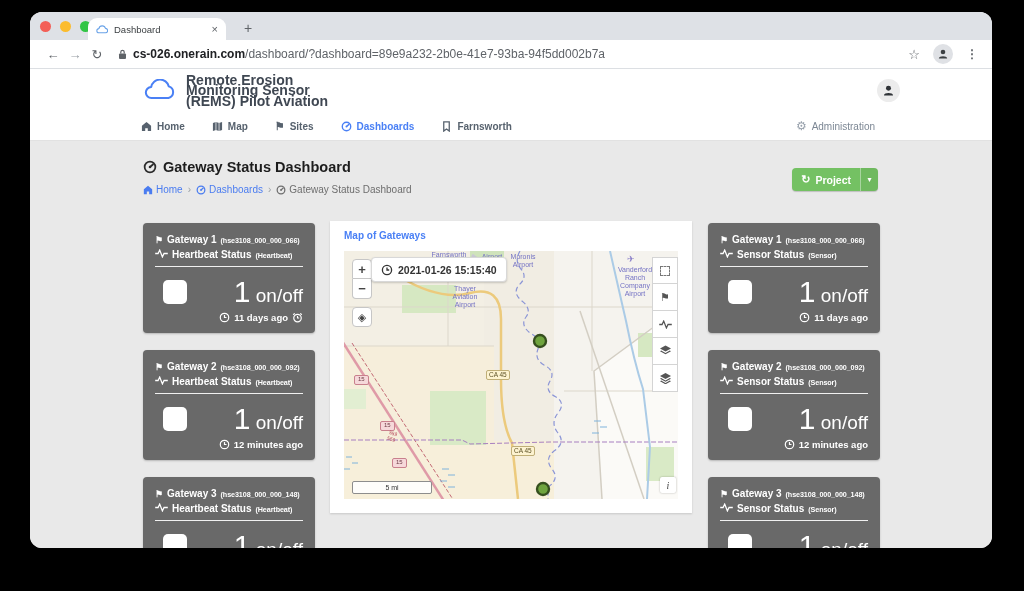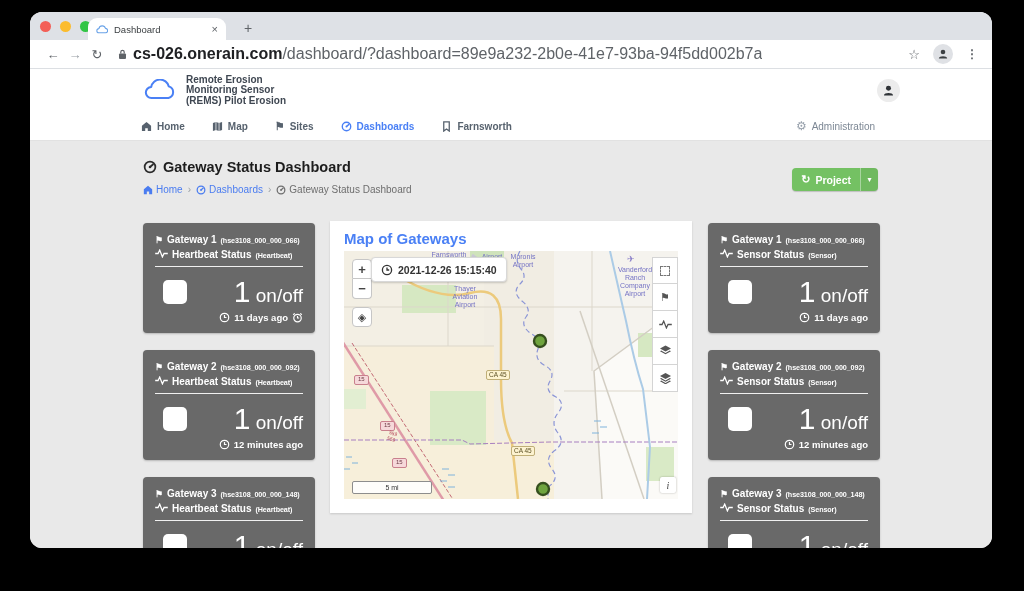--- a/index.html
+++ b/index.html
@@ -13,31 +13,31 @@
   .light { width:11px; height:11px; border-radius:50%; }
   .light.red { background:#f35f57; } .light.yellow { background:#fbbc2e; } .light.green { background:#32c546; }
   .tab { position:absolute; left:58px; top:6px; width:138px; height:22px; background:#fff; border-radius:9px 9px 0 0; display:flex; align-items:center; padding:0 8px; gap:6px; }
   .tab-title { font-size:9.5px; color:#3c4043; flex:1; white-space:nowrap; overflow:hidden; }
   .tab-close { font-size:11px; color:#5f6368; line-height:1; }
   .newtab { position:absolute; left:208px; top:6px; width:20px; height:20px; display:flex; align-items:center; justify-content:center; font-size:14px; color:#5f6368; }
   .toolbar { height:29px; background:#fff; border-bottom:1px solid #dcdfe3; display:flex; align-items:center; padding:0 14px 0 12px; }
   .navbtn { width:22px; text-align:center; font-size:13px; color:#5f6368; }
   .navbtn.fwd { color:#9aa0a6; }
   .urlbox { display:flex; align-items:center; gap:6px; margin-left:10px; flex:1; min-width:0; }
-  .url { font-size:16px; color:#5f6368; white-space:nowrap; overflow:hidden; }
+  .url { font-size:12px; color:#5f6368; white-space:nowrap; overflow:hidden; }
   .url .domain { color:#202124; font-weight:700; }
   .right-icons { display:flex; align-items:center; gap:13px; }
   .star { font-size:13px; color:#5f6368; }
   .avatar-sm { width:20px; height:20px; border-radius:50%; background:#dfe1e5; display:flex; align-items:center; justify-content:center; color:#3c4043; }
   .dots { font-size:12px; color:#5f6368; font-weight:700; }
 
   
   .appheader { height:43px; background:#fff; display:flex; align-items:center; padding-left:113px; position:relative; }
   .logo { display:flex; align-items:center; gap:9px; }
-  .logotext { font-size:10px; font-weight:700; color:#3f4752; line-height:10.5px; }
+  .logotext { font-size:14px; font-weight:700; color:#3f4752; line-height:10.5px; }
   .avatar-lg { position:absolute; right:92px; top:10px; width:23px; height:23px; border-radius:50%; background:#ececec; display:flex; align-items:center; justify-content:center; color:#2f3337; }
   .mainnav { height:29px; background:#fff; border-bottom:1px solid #e2e2e2; display:flex; align-items:center; padding:0 117px 0 111px; gap:27px; }
   .nav-item { display:flex; align-items:center; gap:5px; font-size:10px; font-weight:600; color:#57626e; }
   .nav-item.active { color:#4a80f5; }
   .admin { margin-left:auto; display:flex; align-items:center; gap:5px; font-size:10px; color:#7c8794; }
   .gear { font-size:12px; color:#98a1ac; line-height:1; }
 
   
   .content { position:absolute; top:129px; left:0; width:962px; height:407px; background:#e9e9e9; }
   .page-title { position:absolute; left:113px; top:18px; display:flex; align-items:center; gap:6px; font-size:14.5px; font-weight:700; color:#1d1d1d; }
@@ -59,21 +59,21 @@
   .head-line .small { font-size:7.2px; letter-spacing:-0.1px; }
   .card-rule { border-top:1px solid rgba(255,255,255,.9); margin:4px 12px 0 12px; }
   .card-body { display:flex; align-items:center; justify-content:space-between; padding:8px 12px 0 12px; }
   .check { width:24px; height:24px; background:#fff; border-radius:5px; margin-left:8px; }
   .value { font-size:19px; font-weight:400; }
   .value .num { font-size:30px; }
   .card-foot { display:flex; justify-content:flex-end; align-items:center; gap:4px; padding:3px 12px 0 0; font-size:9.5px; font-weight:700; }
 
   
   .map-card { position:absolute; left:300px; top:80px; width:362px; height:292px; background:#fff; box-shadow:0 1px 2px rgba(0,0,0,.15); }
-  .map-title { position:absolute; left:14px; top:9px; font-size:15px; font-weight:700; color:#4a80f5; }
+  .map-title { position:absolute; left:14px; top:9px; font-size:10px; font-weight:700; color:#4a80f5; }
   .map-viewport { position:absolute; left:14px; top:30px; width:334px; height:248px; overflow:hidden; background:#f1ede3; }
   .map-viewport svg.basemap { position:absolute; left:0; top:0; }
   .map-label { position:absolute; font-size:7px; line-height:8px; color:#7472c4; text-align:center; white-space:pre-line; }
   .plane-ic { position:absolute; left:283px; top:3px; font-size:9px; color:#8a7fc8; }
   .road-label { position:absolute; font-size:6.5px; line-height:8px; color:#5c5126; background:#fdf3d0; border:1px solid #bfae77; border-radius:2px; padding:0 2px; white-space:nowrap; }
   .shield { position:absolute; font-size:6px; line-height:7.5px; color:#6d3a44; background:#f6d8da; border:1px solid #c9808d; border-radius:2px; padding:0 3px; }
   .tiny-red { position:absolute; left:44px; top:180px; font-size:5px; line-height:5.5px; color:#b5485a; white-space:pre-line; transform:rotate(18deg); }
   .map-zoom { position:absolute; left:8px; top:8px; width:20px; }
   .zoom-btn { width:20px; height:20px; background:#fff; border:1px solid #c6c6c6; font-size:13px; font-weight:700; color:#444; display:flex; align-items:center; justify-content:center; }
   .zoom-btn.zin { border-radius:4px 4px 0 0; }
@@ -134,21 +134,21 @@
     </div>
 
     <div class="appheader">
       <div class="logo">
         <svg width="34" height="23" viewBox="0 0 34 23">
             <path d="M8.5 19 a5.5 5.5 0 0 1 -0.3 -11 a9 9 0 0 1 17.6 -0.6 a6 6 0 0 1 -0.3 11.6 z" fill="#fff" stroke="#4a80f5" stroke-width="2" stroke-linejoin="round"></path>
           </svg>
         <div class="logotext">
           <div>Remote Erosion</div>
           <div>Monitoring Sensor</div>
-          <div>(REMS) Pilot Erosion</div>
+          <div>(REMS) Pilot Aviation</div>
         </div>
       </div>
       <div class="avatar-lg">
         <svg width="13" height="13" viewBox="0 0 12 12">
             <circle cx="6" cy="4" r="2.3" fill="currentColor"></circle>
             <path d="M1.8 10.6 C1.8 7.6 10.2 7.6 10.2 10.6 Z" fill="currentColor"></path>
           </svg>
       </div>
     </div>
 
@@ -473,21 +473,21 @@
           </div>
           <div class="locate-btn">
               <span>◈</span>
             </div>
 
           <div class="timestamp">
             <svg width="12" height="12" viewBox="0 0 12 12">
                 <circle cx="6" cy="6" r="4.6" fill="none" stroke="#333" stroke-width="1.3"></circle>
                 <path d="M6 3.4 V6 H8.2" fill="none" stroke="#333" stroke-width="1.3"></path>
               </svg>
-            <span>2021-12-26 15:15:40</span>
+            <span>2021-01-26 15:15:40</span>
           </div>
 
           <div class="map-tools">
             <div class="tool-btn">
                 <span class="extent-box"></span>
               </div>
             <div class="tool-btn">
                 <span class="tool-flag">⚑</span>
               </div>
             <div class="tool-btn">

